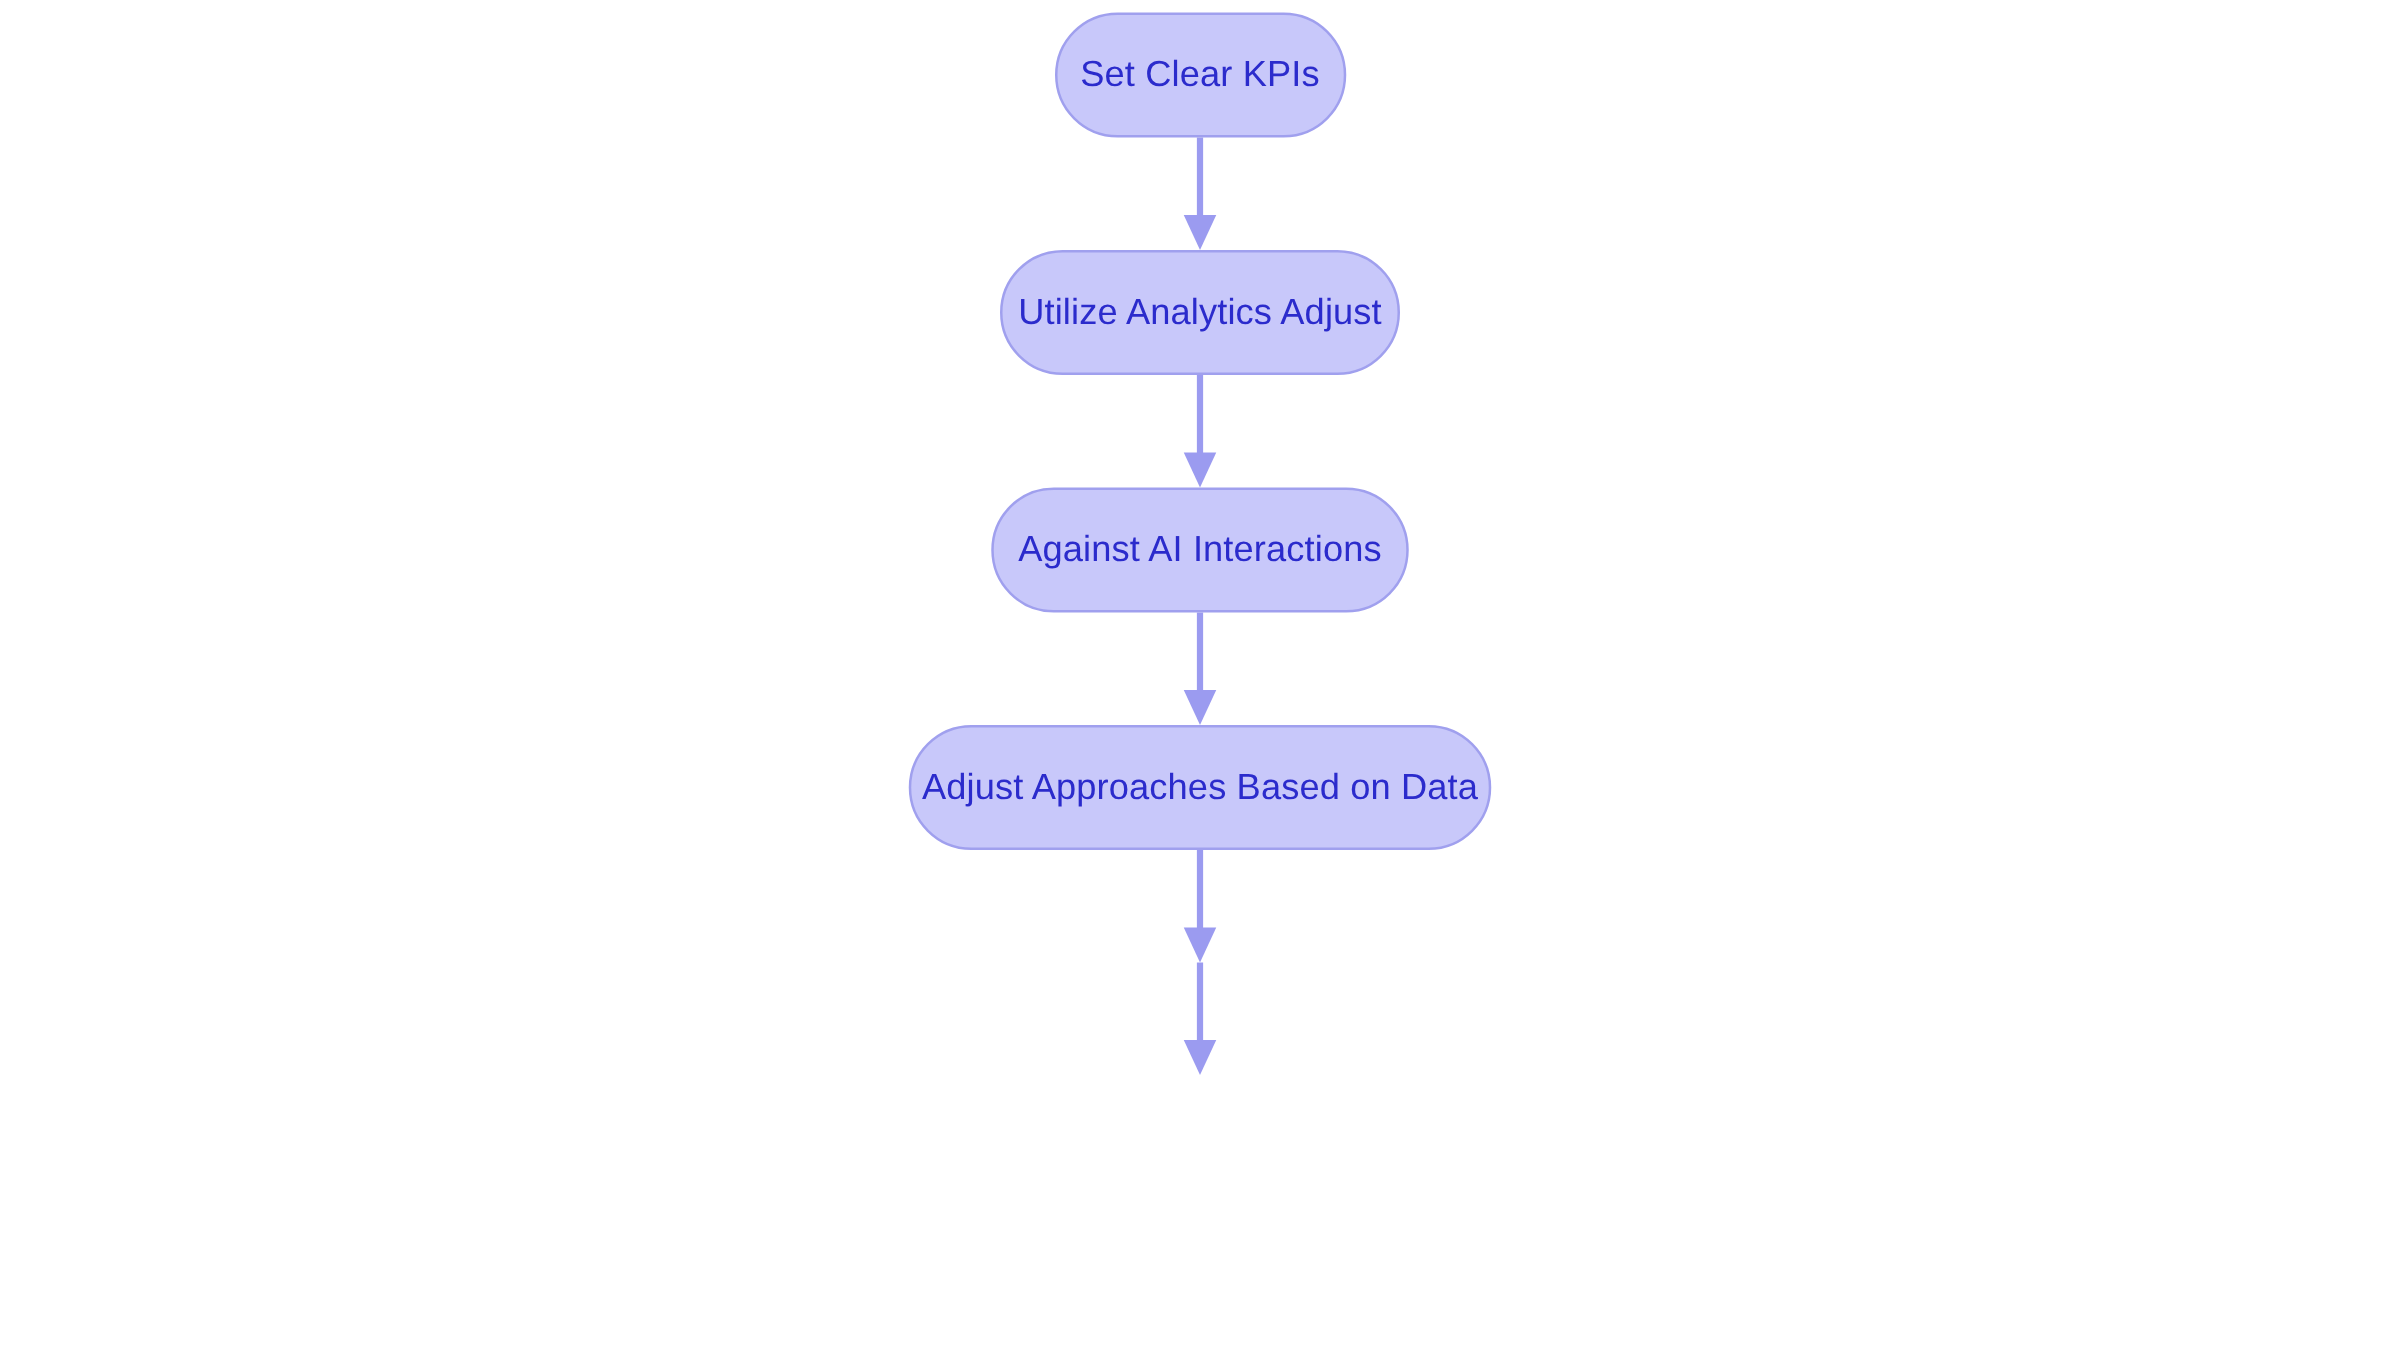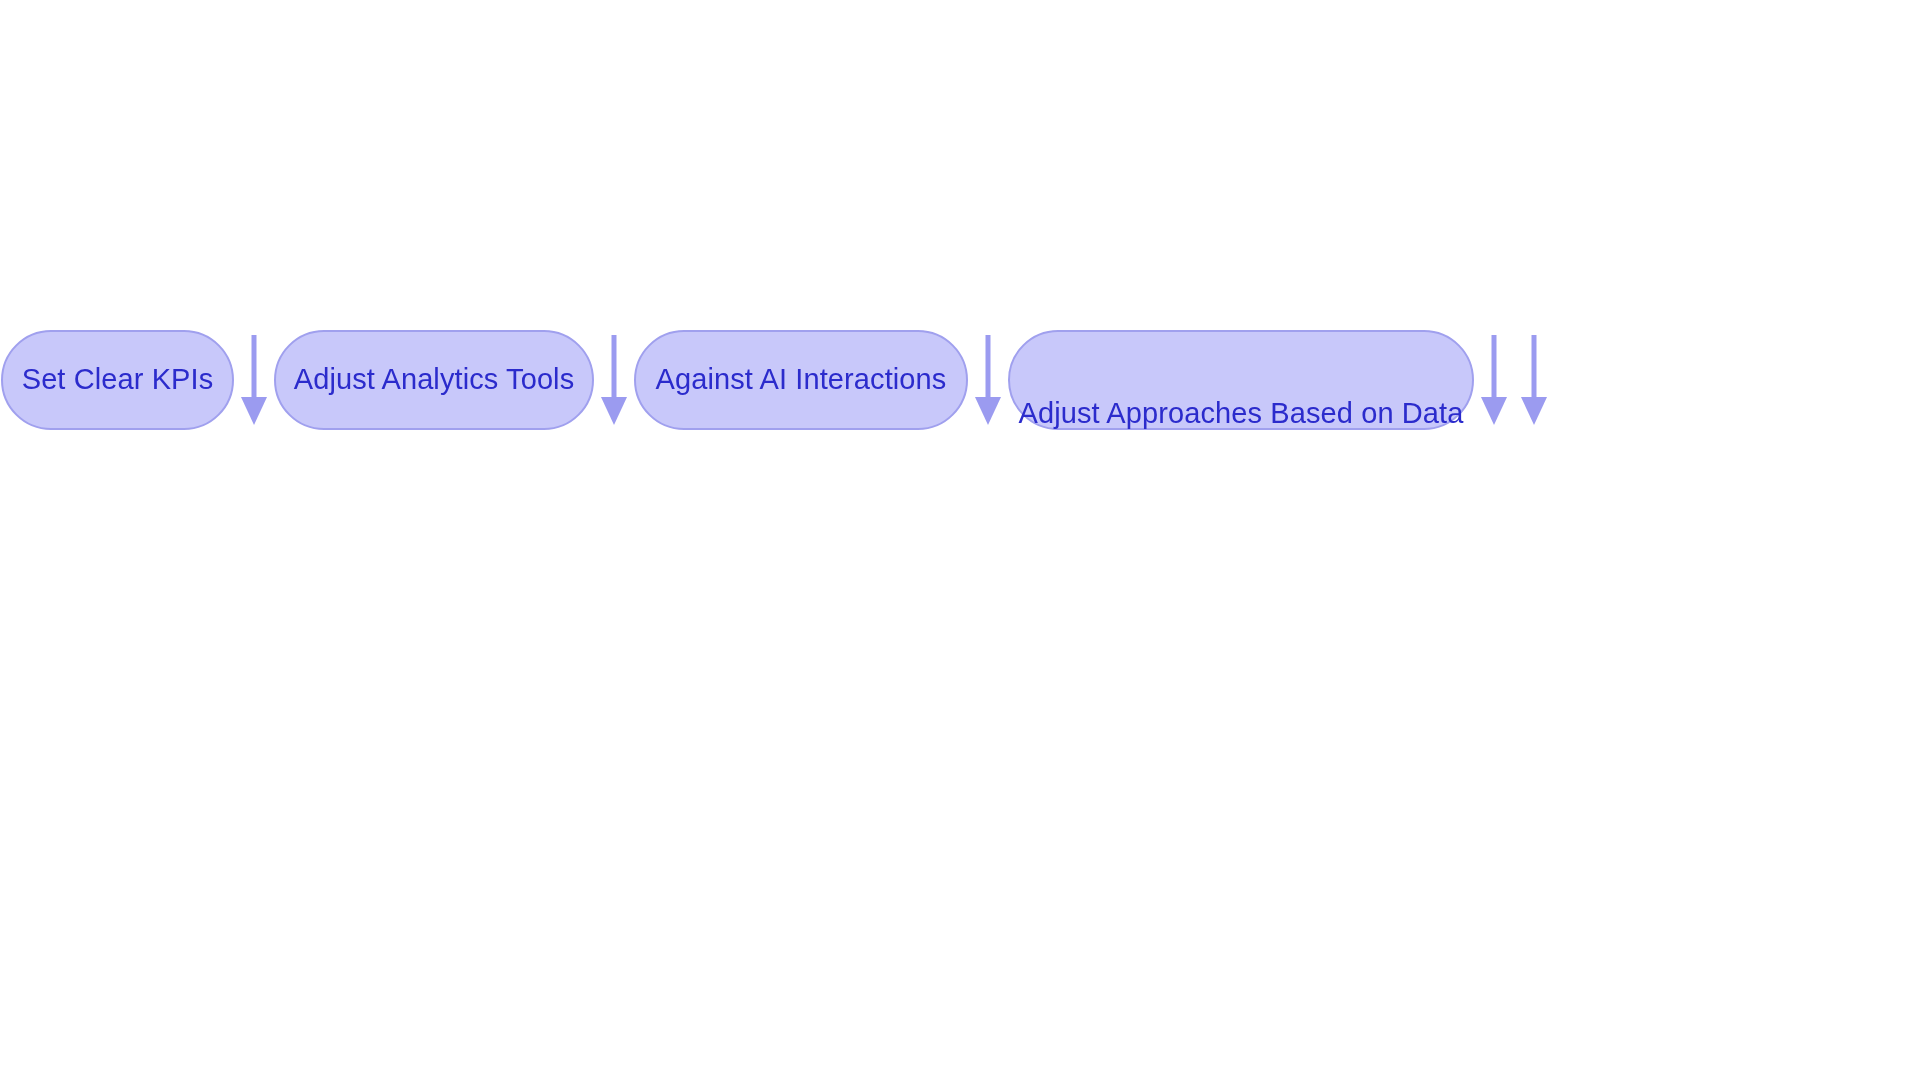--- a/index.html
+++ b/index.html
@@ -21,21 +21,21 @@
     background: #ffffff;
   }
 
   .flow-column {
     position: absolute;
     left: 0;
     top: 0;
     width: 1920px;
     height: 759px;
     display: flex;
-    flex-direction: row;
+    flex-direction: column;
     align-items: center;
   }
 
   .flow-node {
     box-sizing: border-box;
     height: 100px;
     border-radius: 50px;
     background: #c8c8fa;
     border: 2px solid #a0a0ee;
     display: flex;
@@ -51,21 +51,21 @@
     font-weight: 400;
     letter-spacing: 0.1px;
     white-space: nowrap;
     line-height: 1;
   }
 
   
   .node-w-1 { width: 233px; }
   .node-w-2 { width: 320px; }
   .node-w-3 { width: 334px; }
-  .node-w-4 { width: 466px; align-items: flex-end; }
+  .node-w-4 { width: 466px; }
   .node-w-5 { width: 452px; }
   .node-w-6 { width: 334px; }
 
   .flow-connector {
     position: relative;
     width: 40px;
     height: 90px;
     flex: 0 0 auto;
     display: block;
   }
@@ -91,21 +91,21 @@
     </div>
 
     <div class="flow-connector">
       <svg viewBox="0 0 40 90" xmlns="http://www.w3.org/2000/svg">
         <line x1="20" y1="0" x2="20" y2="68" stroke="#9b9bf0" stroke-width="5"></line>
         <polygon points="20,90 7,62 33,62" fill="#9b9bf0"></polygon>
       </svg>
     </div>
 
     <div class="flow-node node-w-2">
-      <span class="flow-node-label">Adjust Analytics Tools</span>
+      <span class="flow-node-label">Utilize Analytics Adjust</span>
     </div>
 
     <div class="flow-connector">
       <svg viewBox="0 0 40 90" xmlns="http://www.w3.org/2000/svg">
         <line x1="20" y1="0" x2="20" y2="68" stroke="#9b9bf0" stroke-width="5"></line>
         <polygon points="20,90 7,62 33,62" fill="#9b9bf0"></polygon>
       </svg>
     </div>
 
     <div class="flow-node node-w-3">

